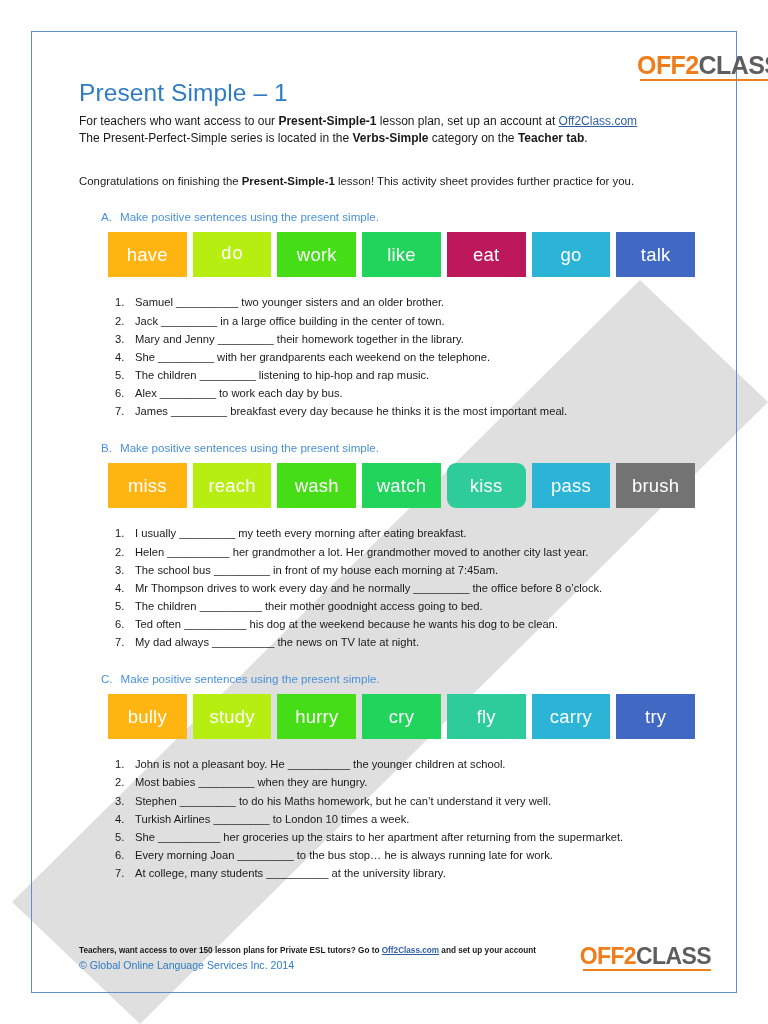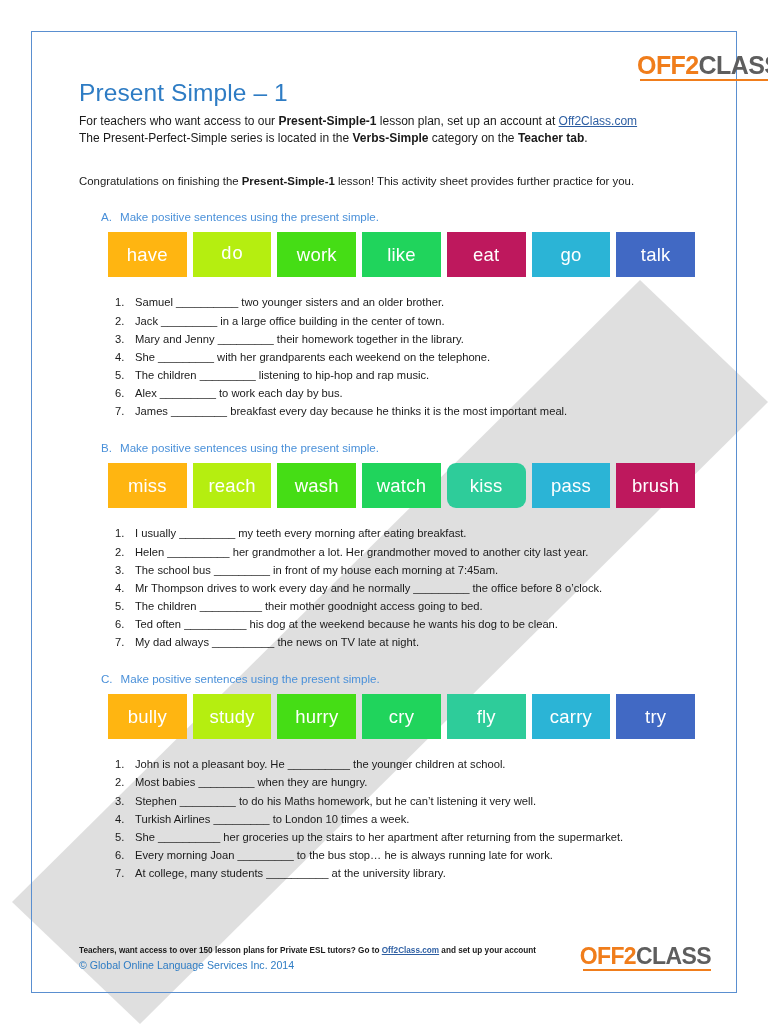--- a/index.html
+++ b/index.html
@@ -249,21 +249,21 @@
         </div>
         <div class="section">
           <div class="section-heading"><span class="letter">B.</span><span>Make positive sentences using the present simple.</span></div>
           <div class="word-row">
             <div class="word-box" style="background: rgb(255, 181, 17);">miss</div>
             <div class="word-box" style="background: rgb(181, 238, 16);">reach</div>
             <div class="word-box" style="background: rgb(69, 221, 21);">wash</div>
             <div class="word-box" style="background: rgb(32, 212, 92);">watch</div>
             <div class="word-box" style="background: rgb(46, 204, 154); border-radius: 9px;">kiss</div>
             <div class="word-box" style="background: rgb(43, 180, 214);">pass</div>
-            <div class="word-box" style="background: #be185d;">brush</div>
+            <div class="word-box" style="background: #737373;">brush</div>
           </div>
           <ul class="sentences">
             <li>
               <span class="num">1.</span>
               <span class="txt">I usually _________ my teeth every morning after eating breakfast.</span>
             </li>
             <li>
               <span class="num">2.</span>
               <span class="txt">Helen __________ her grandmother a lot. Her grandmother moved to another city last year.</span>
             </li>
@@ -304,21 +304,21 @@
             <li>
               <span class="num">1.</span>
               <span class="txt">John is not a pleasant boy. He __________ the younger children at school.</span>
             </li>
             <li>
               <span class="num">2.</span>
               <span class="txt">Most babies _________ when they are hungry.</span>
             </li>
             <li>
               <span class="num">3.</span>
-              <span class="txt">Stephen _________ to do his Maths homework, but he can’t listening it very well.</span>
+              <span class="txt">Stephen _________ to do his Maths homework, but he can’t understand it very well.</span>
             </li>
             <li>
               <span class="num">4.</span>
               <span class="txt">Turkish Airlines _________ to London 10 times a week.</span>
             </li>
             <li>
               <span class="num">5.</span>
               <span class="txt">She __________ her groceries up the stairs to her apartment after returning from the supermarket.</span>
             </li>
             <li>

